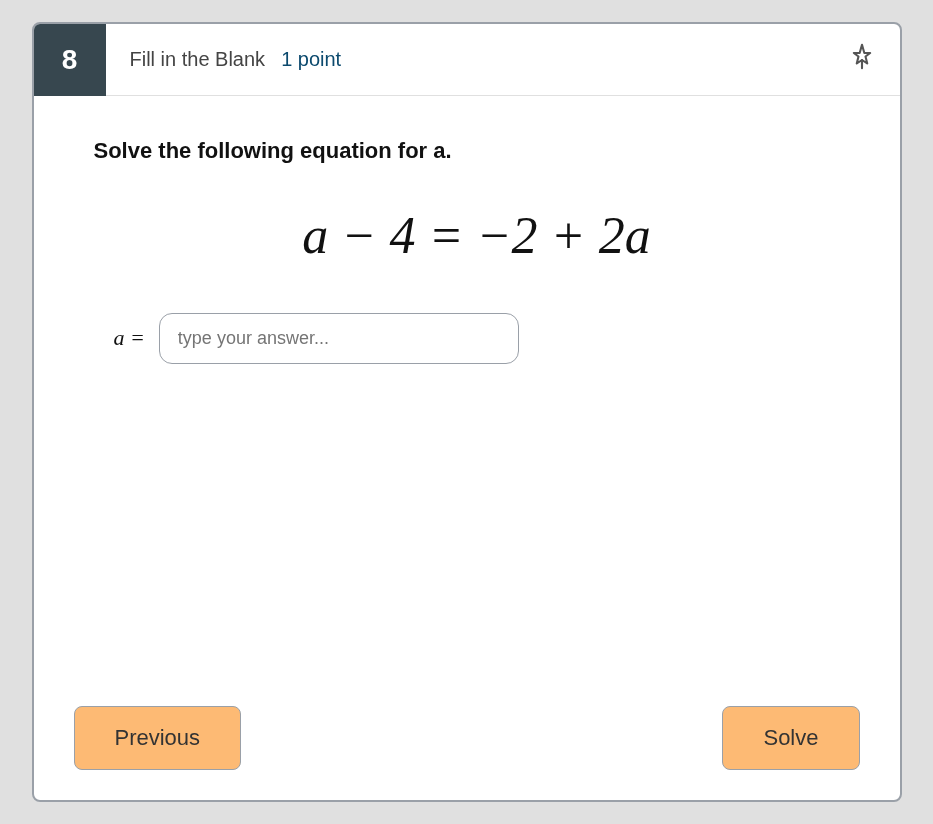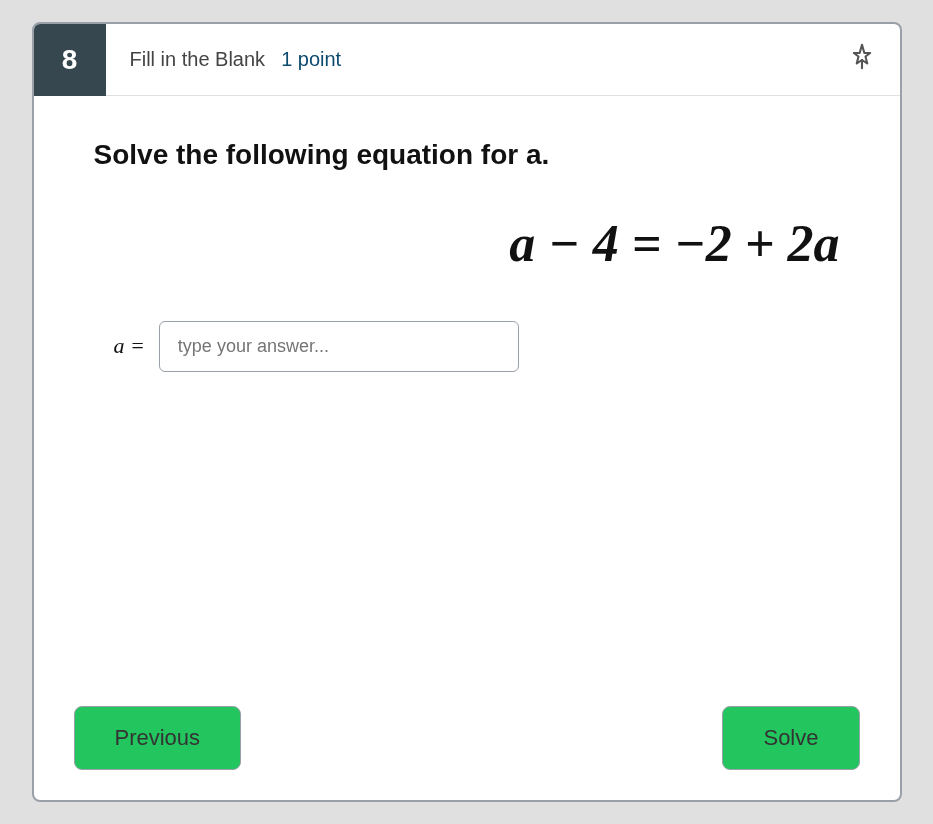--- a/index.html
+++ b/index.html
@@ -82,73 +82,72 @@
     }
 
     .card-body {
       flex: 1;
       padding: 40px 60px 30px 60px;
       display: flex;
       flex-direction: column;
     }
 
     .question-prompt {
-      font-size: 28px;
+      font-size: 22px;
       font-weight: 700;
       color: #111;
       line-height: 1.35;
       margin-bottom: 40px;
     }
 
     .equation {
       font-size: 52px;
       color: #111;
       font-style: italic;
       margin-bottom: 48px;
-      text-align: right;
+      text-align: center;
       padding-left: 20px;
       font-family: 'Times New Roman', Times, serif;
-      font-weight: bold;
     }
 
     .answer-row {
       display: flex;
       align-items: center;
       gap: 14px;
       padding-left: 20px;
     }
 
     .answer-label {
       font-size: 22px;
       color: #111;
       font-style: italic;
       font-family: 'Times New Roman', Times, serif;
       white-space: nowrap;
     }
 
     .answer-input {
       border: 1.5px solid #9aa0a8;
-      border-radius: 6px;
+      border-radius: 13px;
       padding: 14px 18px;
       font-size: 18px;
       color: #999;
       width: 360px;
       outline: none;
       font-family: -apple-system, BlinkMacSystemFont, 'Segoe UI', sans-serif;
     }
 
     .card-footer {
       display: flex;
       justify-content: space-between;
       align-items: center;
       padding: 20px 40px 30px 40px;
     }
 
     .nav-button {
-      background: #22c55e;
+      background: #fdba74;
       border: 1.5px solid #9aa0a8;
       border-radius: 8px;
       padding: 18px 40px;
       font-size: 22px;
       color: #333;
       cursor: pointer;
       font-family: -apple-system, BlinkMacSystemFont, 'Segoe UI', sans-serif;
       transition: background 0.15s;
     }
   </style>

